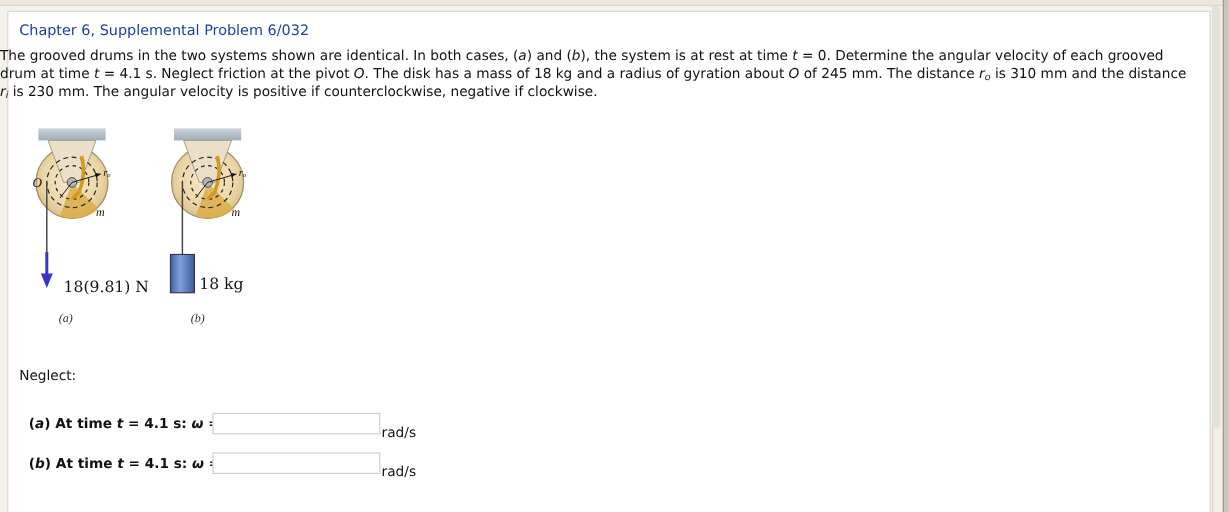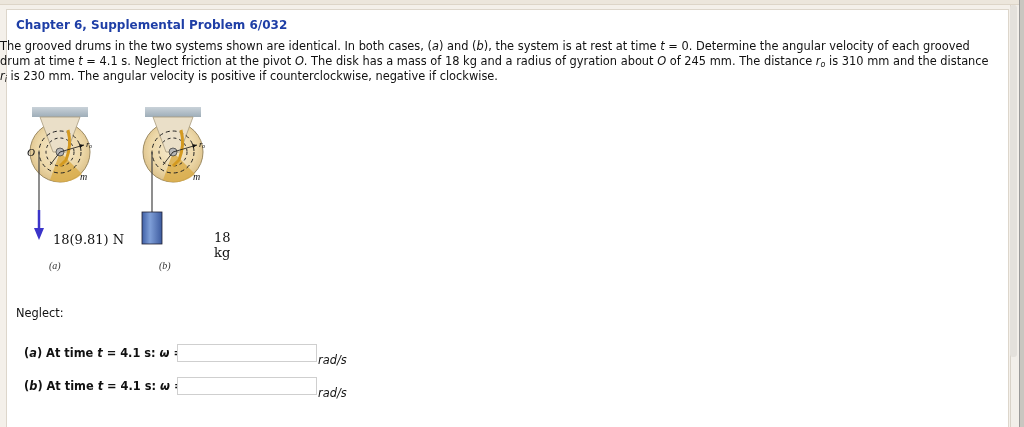--- a/index.html
+++ b/index.html
@@ -27,21 +27,21 @@
   .scroll-thumb {
     position:absolute; left:1010px; top:5px; width:7px; height:352px;
     background:#e4e1dc; border-radius:3px;
   }
   .outer-edge {
     position:absolute; left:1019px; top:0; width:5px; height:427px;
     background:#c9c6c0; border-left:1px solid #999;
   }
   .title {
     position:absolute; left:16px; top:18px;
-    font-size:12px; font-weight:bold; color:#1e3ea6;
+    font-size:12px; font-weight:normal; color:#1e3ea6;
     margin:0;
   }
   .problem {
     position:absolute; left:0; top:39px; width:990px;
     font-size:11.4px; line-height:15px; color:#111;
     margin:0;
   }
   .problem i { font-style:italic; }
   sub { font-size:8px; vertical-align:-2px; line-height:0; }
 
@@ -63,21 +63,21 @@
   .answer-row {
     position:absolute; left:20px; height:20px;
     font-size:11.4px; color:#111;
   }
   .answer-row .q { position:absolute; left:4px; top:2px; white-space:nowrap;font-weight:bold; }
   .answer-row input {
     position:absolute; left:157px; top:0; width:140px; height:18px;
     box-sizing:border-box; border:1px solid #cfcfcf; background:#fff;
     font-size:11px; padding:1px 3px; outline:none;
   }
-  .answer-row .unit { position:absolute; left:298px; top:9px; white-space:nowrap;font-style:italic; }
+  .answer-row .unit { position:absolute; left:298px; top:9px; white-space:nowrap; }
 </style>
 </head>
 <body>
 
 <div class="top-strip"></div>
 <div class="panel"></div>
 <div class="scroll-track"></div>
 <div class="scroll-thumb"></div>
 <div class="outer-edge"></div>
 
@@ -138,21 +138,21 @@
         <polygon points="64,45 59,44 60,48" fill="#111"></polygon>
         <line x1="40" y1="52" x2="30" y2="65" stroke="#111" stroke-width="0.8"></line>
         <line x1="19" y1="52" x2="19" y2="112" stroke="#444" stroke-width="1.2"></line>
         <rect x="9" y="112" width="20" height="32" fill="url(#blockGrad)" stroke="#223" stroke-width="0.8"></rect>
         <text x="66" y="47" font-family="Liberation Serif, serif" font-style="italic" font-size="9" fill="#111">rₒ</text>
         <text x="60" y="80" font-family="Liberation Serif, serif" font-style="italic" font-size="10" fill="#111">m</text>
       </g>
     </g>
   </svg>
   <span class="fig-label" style="left:33px; top:132px;">18(9.81) N</span>
-  <span class="fig-label" style="left:146px; top:130px;margin-left:48px;">18 kg</span>
+  <span class="fig-label" style="left:146px; top:130px;">18 kg</span>
   <span class="fig-cap" style="left:29px; top:160px;">(a)</span>
   <span class="fig-cap" style="left:139px; top:160px;">(b)</span>
 </div>
 
 <div class="answers-label">Neglect:</div>
 
 <div class="answer-row" style="top:344px;">
   <span class="q"><span>(</span><i>a</i><span>) At time </span><i>t</i><span> = 4.1 s:  </span><i>ω</i><span> =</span></span>
   <input type="text" value="" style="">
   <span class="unit">rad/s</span>

